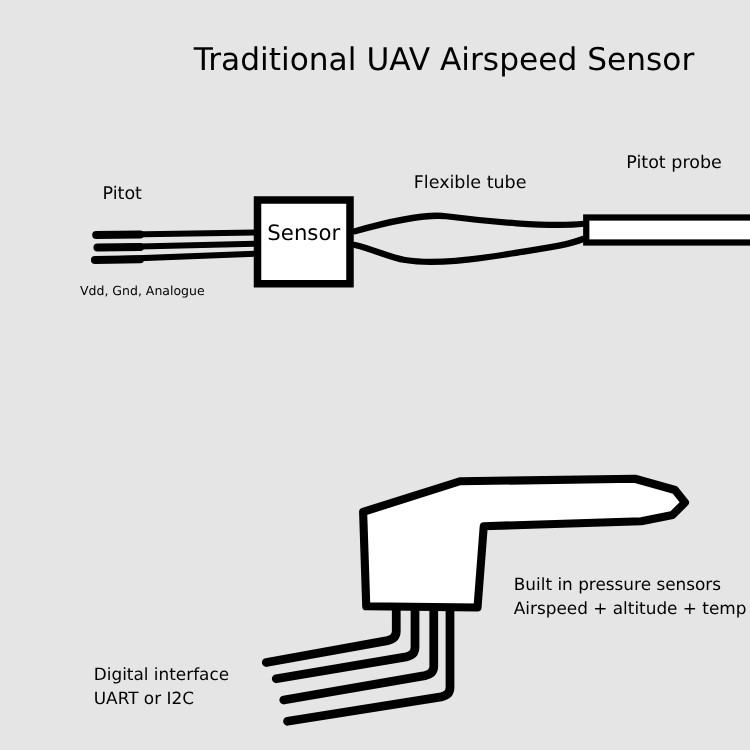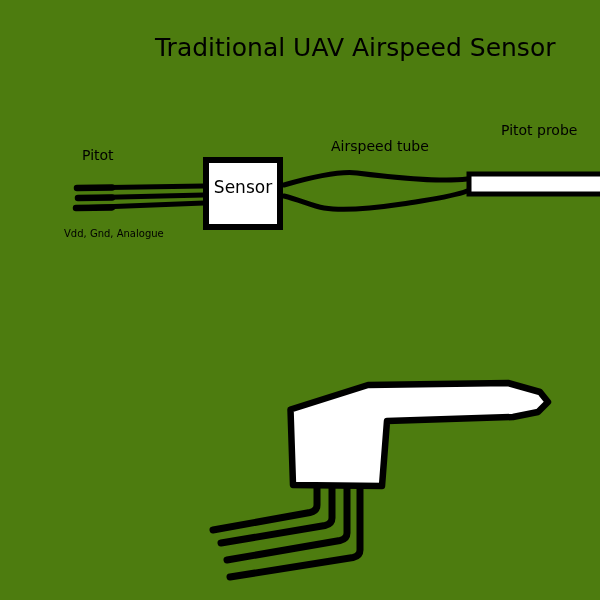--- a/index.html
+++ b/index.html
@@ -1,19 +1,19 @@
 <!DOCTYPE html>
 <html><head>
 <meta charset="utf-8">
 <style>
   html,body{margin:0;padding:0;background:#ffffff;}
   #canvas{
     position:relative;
     width:600px;height:600px;
-    background:#4d7c0f;
+    background:#e5e5e5;
     overflow:hidden;
     font-family:"DejaVu Sans","Liberation Sans",sans-serif;
     color:#000000;
   }
   #diagram-svg{position:absolute;left:0;top:0;}
   .lbl{position:absolute;white-space:nowrap;color:#000;}
   .title{font-size:25px;letter-spacing:0px;}
   .title2{font-size:26px;}
   .small{font-size:14px;}
   .small2{font-size:13.5px;line-height:19px;}
@@ -55,25 +55,33 @@
     </g>
 
     <path d="M290.5 409.5 L368 385 L508 383 L540 392 L548 402 L538 412 L513 417
              L387 421 L382 486 L293 485 Z" fill="#ffffff" stroke="#000" stroke-width="6.5" stroke-linejoin="round"></path>
   </svg>
 
   <div class="lbl title" style="left:155px;top:33px;">Traditional UAV Airspeed Sensor</div>
 
   <div class="lbl small" style="left:82px;top:147px;">Pitot</div>
 
-  <div class="lbl small" style="left:331px;top:138px;">Airspeed tube</div>
+  <div class="lbl small" style="left:331px;top:138px;">Flexible tube</div>
 
   <div class="lbl small" style="left:501px;top:122px;">Pitot probe</div>
 
   <div class="lbl small" style="left:64px;top:228px;font-size:10px;">Vdd, Gnd, Analogue</div>
 
   <div class="sensor-label">Sensor</div>
 
 
 
+  <div style="position:absolute;left:411px;top:459px;">
+    <div class="small2">Built in pressure sensors</div>
+    <div class="small2">Airspeed + altitude + temp</div>
+  </div>
 
+  <div style="position:absolute;left:75px;top:531px;">
+    <div class="small2">Digital interface</div>
+    <div class="small2">UART or I2C</div>
+  </div>
 
 </div>
 
 </body></html>

